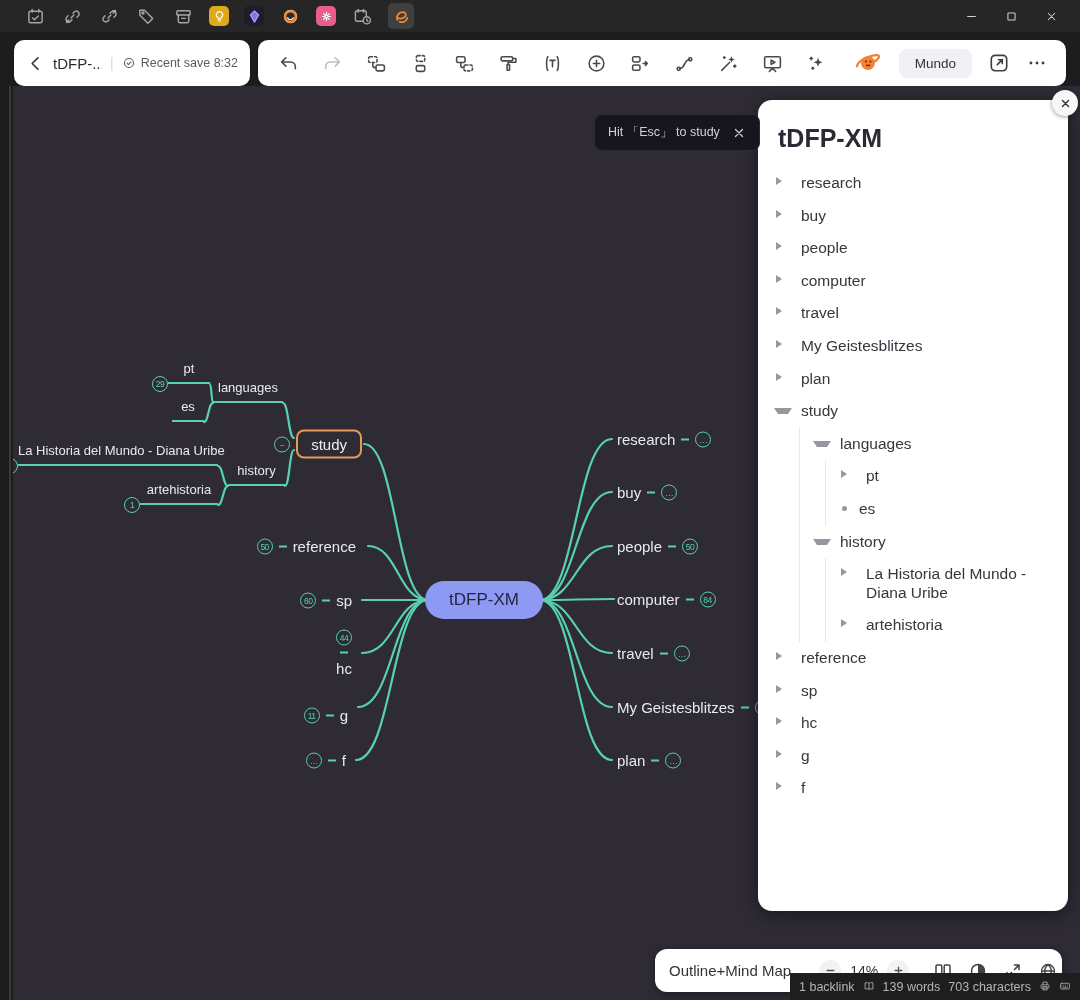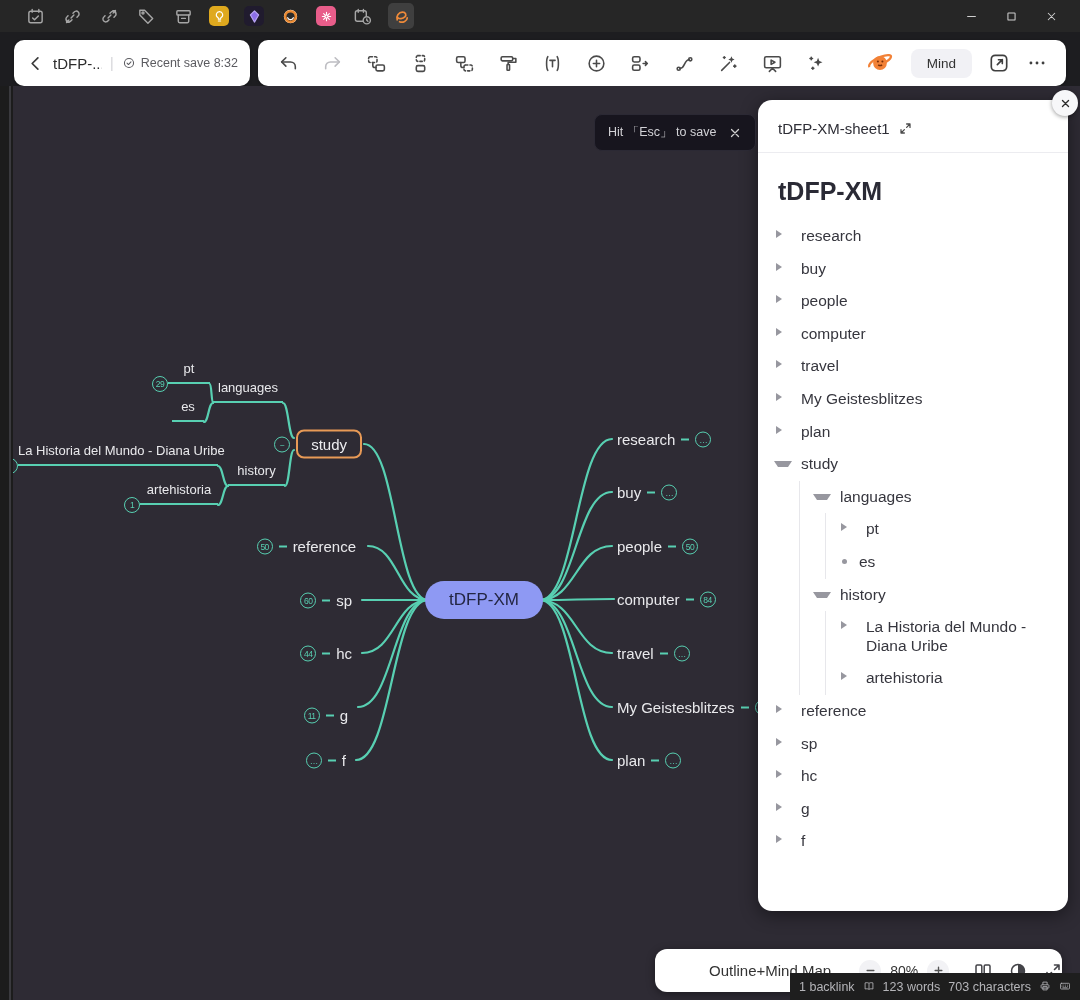--- a/index.html
+++ b/index.html
@@ -82,21 +82,21 @@
   .ol-children{margin-left:25px;border-left:1px solid #e7e7eb;padding-left:0;}
   .ol-children .ol-row{padding-left:13px;}
   .caret{width:10px;flex:0 0 10px;margin-top:3px;}
   .caret.c-r{width:0;height:0;border-left:6px solid #97979f;border-top:4.5px solid transparent;border-bottom:4.5px solid transparent;margin-left:2px;}
   .caret.c-d{width:0;height:0;border-top:6px solid #97979f;border-left:4.5px solid transparent;border-right:4.5px solid transparent;margin-top:6px;}
   .caret.c-dot{width:5px;height:5px;flex:0 0 5px;border-radius:50%;background:#97979f;margin:6px 3px 0 3px;}
 
   
   .bottom-pill{position:absolute;left:655px;top:949px;width:407px;height:43px;background:#fff;border-radius:12px;
     box-shadow:0 2px 8px rgba(0,0,0,.4);display:flex;align-items:center;padding:0 14px;box-sizing:border-box;z-index:3;}
-  .view-mode{font-size:15px;color:#333;white-space:nowrap;margin-left:40px;}
+  .view-mode{font-size:15px;color:#333;white-space:nowrap;}
   .bp-chev{width:16px;height:16px;color:#444;margin-left:6px;}
   .bp-sep{width:1px;height:20px;background:#e3e3e7;margin:0 11px;}
   .bp-zoom{display:flex;align-items:center;gap:9px;}
   .bp-zbtn{width:22px;height:22px;border-radius:50%;background:#f2f2f5;color:#555;display:flex;align-items:center;justify-content:center;cursor:pointer;}
   .bp-zbtn svg{width:15px;height:15px;}
   .zoom-val{font-size:14px;color:#333;}
   .bp-icons{display:flex;align-items:center;gap:15px;margin-left:2px;}
   .bp-ic{width:20px;height:20px;color:#434348;cursor:pointer;}
 
   
@@ -310,21 +310,21 @@
   <div class="brand-group">
     <span class="planet icon">
         <svg viewBox="0 0 20 20" fill="none">
           <circle cx="10" cy="10" r="4.6" fill="#f28136"></circle>
           <path d="M3 12.8C1.8 11 5.5 7.5 10.3 5.8s8.4-1.4 6.6 1c-.9 1.2-3 2.7-5.9 3.8" stroke="#f28136" stroke-width="1.5"></path>
           <circle cx="8.6" cy="9" r=".7" fill="#7a2e08"></circle>
           <circle cx="11.6" cy="9" r=".7" fill="#7a2e08"></circle>
           <path d="M8.8 11.2c.8.6 1.8.6 2.6 0" stroke="#7a2e08" stroke-width="1"></path>
         </svg>
       </span>
-    <button class="share-btn">Mind</button>
+    <button class="share-btn">Mundo</button>
     <span class="openx icon">
         <svg viewBox="0 0 20 20" fill="none" stroke="currentColor" stroke-width="1.5" stroke-linecap="round" stroke-linejoin="round">
           <rect x="3" y="3" width="14" height="14" rx="3.5"></rect>
           <path d="M8.5 11.5L13 7M9.5 7H13v3.5"></path>
         </svg>
       </span>
     <span class="dots icon">
         <svg viewBox="0 0 20 20" fill="currentColor">
           <circle cx="4.5" cy="10" r="1.3"></circle>
           <circle cx="10" cy="10" r="1.3"></circle>
@@ -396,21 +396,21 @@
     <div class="mm-node" style="right: 724px; top: 460px; transform: translateY(-50%);">
       <span class="mm-badge">50</span>
       <span class="mm-dash"></span>
       <span class="mm-label">reference</span>
     </div>
     <div class="mm-node" style="right: 728px; top: 514px; transform: translateY(-50%);">
       <span class="mm-badge">60</span>
       <span class="mm-dash"></span>
       <span class="mm-label">sp</span>
     </div>
-    <div class="mm-node" style="right: 728px; top: 567px; transform: translateY(-50%);">
+    <div class="mm-node" style="right: 728px; top: 567px; transform: translateY(-50%); flex-direction: column;">
       <span class="mm-badge">44</span>
       <span class="mm-dash"></span>
       <span class="mm-label">hc</span>
     </div>
     <div class="mm-node" style="right: 732px; top: 621px; transform: translateY(-50%); margin-top: 8px;">
       <span class="mm-badge">11</span>
       <span class="mm-dash"></span>
       <span class="mm-label">g</span>
     </div>
     <div class="mm-node" style="right: 734px; top: 674px; transform: translateY(-50%);">
@@ -428,37 +428,29 @@
     <div class="mm-underline" style="left: 159px; width: 32px; top: 310px;">es</div>
     <div class="mm-underline" style="left: 215px; width: 57px; top: 374px;">history</div>
     <div class="mm-underline" style="left: 5px; width: 200px; top: 354px;">La Historia del Mundo - Diana Uribe</div>
     <span class="mm-badge mm-ubadge" style="left: -11px; top: 372px;">8</span>
     <div class="mm-underline" style="left: 127px; width: 78px; top: 393px;">artehistoria</div>
     <span class="mm-badge mm-ubadge" style="left: 111px; top: 411px;">1</span>
     <div class="mm-root" style="left: 471px; top: 514px;">tDFP-XM</div>
   </div>
 
 <div class="toast">
-  <span class="toast-text">Hit 「Esc」 to save</span>
+  <span class="toast-text">Hit 「Esc」 to study</span>
   <span class="toast-close icon">
       <svg viewBox="0 0 20 20" fill="none" stroke="currentColor" stroke-width="1.8" stroke-linecap="round">
         <path d="M5 5l10 10M15 5L5 15"></path>
       </svg>
     </span>
 </div>
 
 <div class="panel">
-  <div class="panel-header">
-    <span class="sheet-title">tDFP-XM-sheet1</span>
-    <span class="expand-ic icon">
-        <svg viewBox="0 0 20 20" fill="none" stroke="currentColor" stroke-width="1.7" stroke-linecap="round" stroke-linejoin="round">
-          <path d="M11.5 4H16v4.5M16 4l-4.5 4.5M8.5 16H4v-4.5M4 16l4.5-4.5"></path>
-        </svg>
-      </span>
-  </div>
   <div class="doc-title">tDFP-XM</div>
   <div class="outline" id="outline-root">
       <div class="ol-row">
         <span class="caret c-r"></span>
         <span>research</span>
       </div>
       <div class="ol-children"></div>
       <div class="ol-row">
         <span class="caret c-r"></span>
         <span>buy</span>
@@ -567,21 +559,21 @@
         <path d="M5.5 8l4.5 4.5L14.5 8"></path>
       </svg>
     </span>
   <span class="bp-sep"></span>
   <span class="bp-zoom">
     <span class="bp-zbtn">
         <svg viewBox="0 0 20 20" fill="none" stroke="currentColor" stroke-width="1.8" stroke-linecap="round">
           <path d="M5.5 10h9"></path>
         </svg>
       </span>
-    <span class="zoom-val">80%</span>
+    <span class="zoom-val">14%</span>
     <span class="bp-zbtn">
         <svg viewBox="0 0 20 20" fill="none" stroke="currentColor" stroke-width="1.8" stroke-linecap="round">
           <path d="M5.5 10h9M10 5.5v9"></path>
         </svg>
       </span>
   </span>
   <span class="bp-sep"></span>
   <span class="bp-icons">
     <span class="bp-ic icon">
         <svg viewBox="0 0 20 20" fill="none" stroke="currentColor" stroke-width="1.5">
@@ -610,21 +602,21 @@
 </div>
 
 <div class="status-bar">
   <span>1 backlink</span>
   <span class="sb-ic icon">
       <svg viewBox="0 0 20 20" fill="none" stroke="currentColor" stroke-width="1.4" stroke-linejoin="round">
         <path d="M10 5.5C8.5 4.3 5.8 4.2 3.5 4.8V15c2.3-.6 5-.5 6.5.7 1.5-1.2 4.2-1.3 6.5-.7V4.8c-2.3-.6-5-.5-6.5.7z"></path>
         <path d="M10 5.5v10.2"></path>
       </svg>
     </span>
-  <span>123 words</span>
+  <span>139 words</span>
   <span>703 characters</span>
   <span class="sb-ic icon">
       <svg viewBox="0 0 20 20" fill="none" stroke="currentColor" stroke-width="1.4" stroke-linejoin="round">
         <path d="M6.5 8V3.5h7V8"></path>
         <rect x="3.5" y="8" width="13" height="5.5" rx="1"></rect>
         <rect x="6.5" y="11" width="7" height="5.5"></rect>
       </svg>
     </span>
   <span class="sb-ic icon">
       <svg viewBox="0 0 20 20" fill="none" stroke="currentColor" stroke-width="1.3" stroke-linecap="round">

